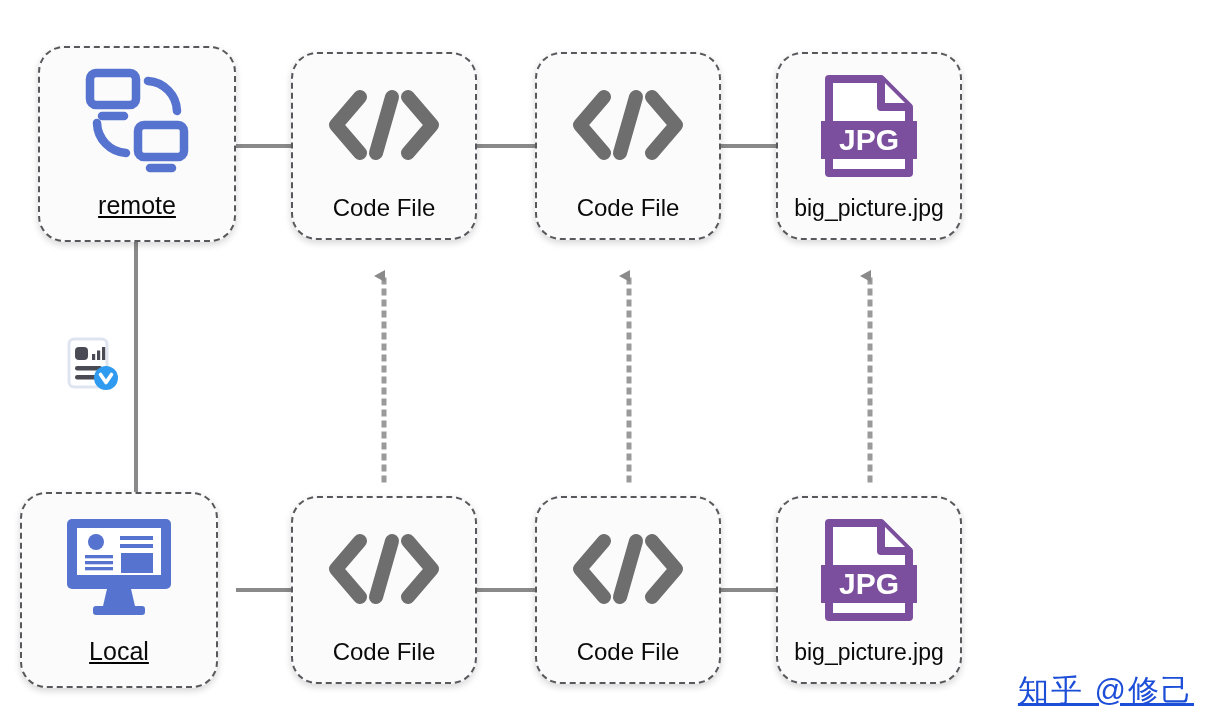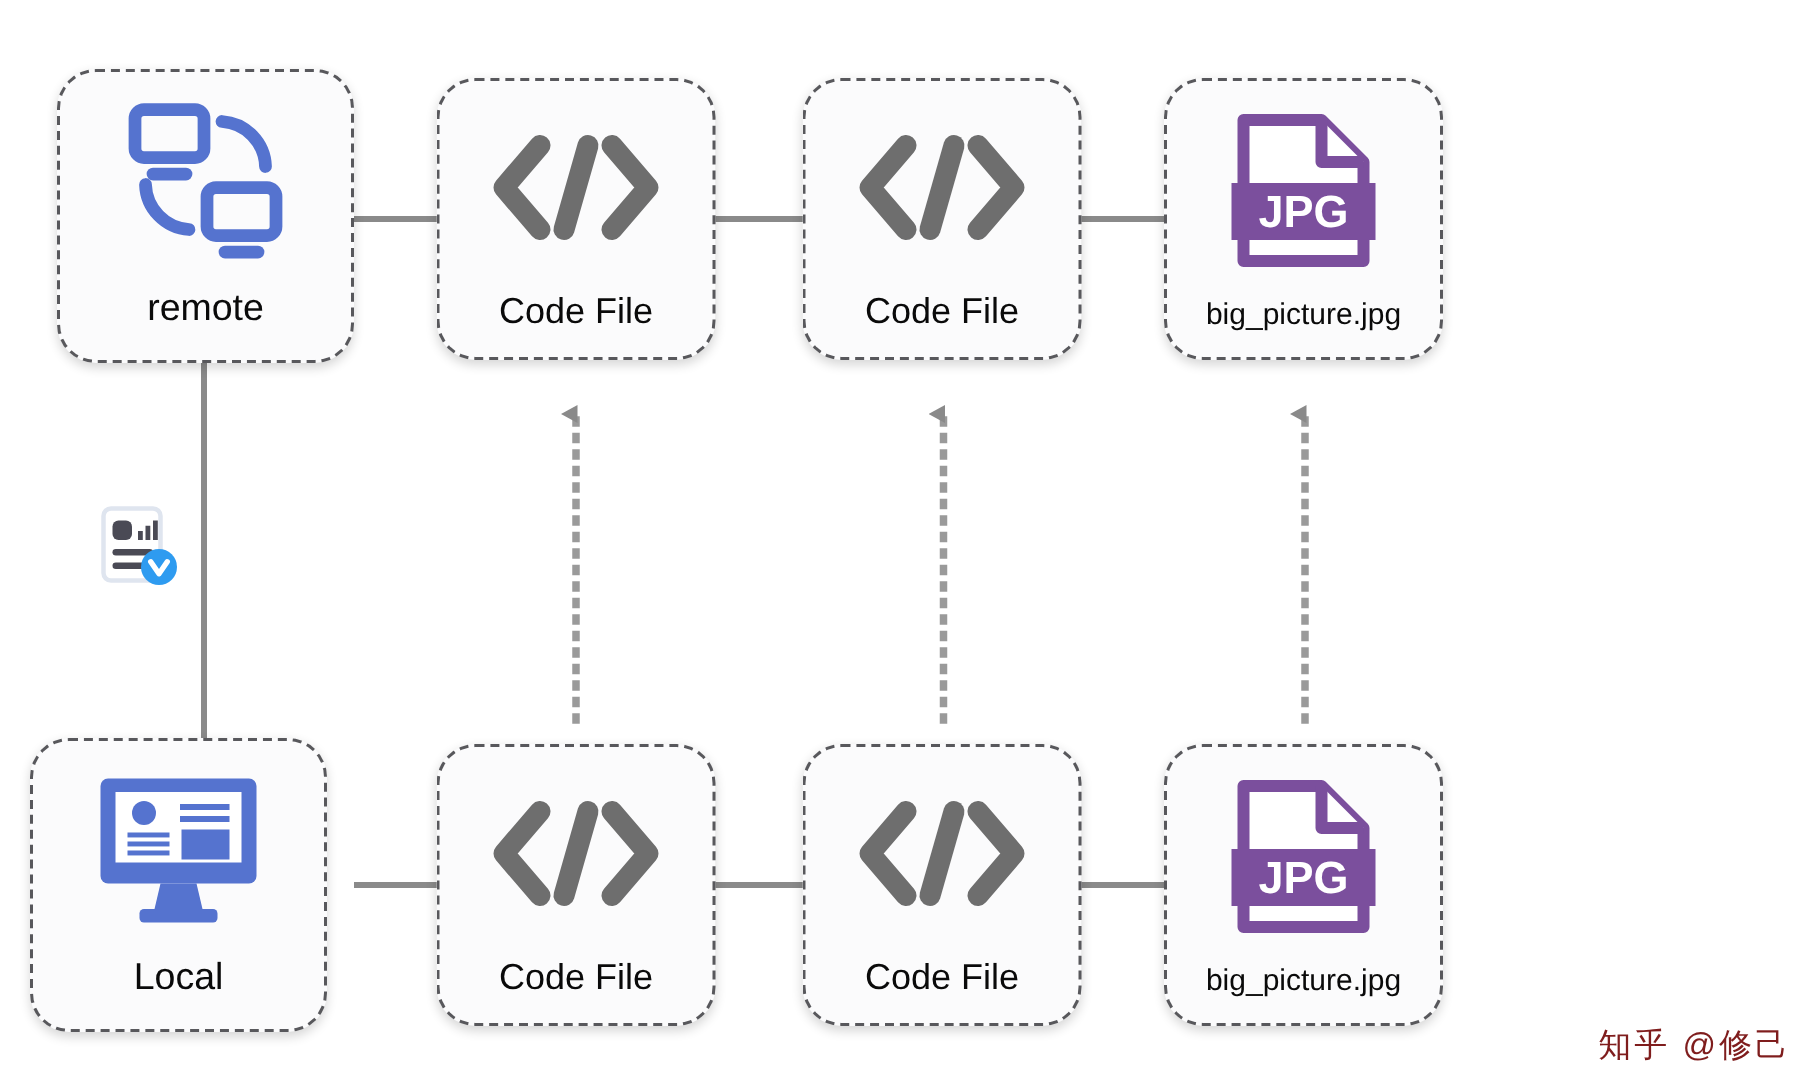--- a/index.html
+++ b/index.html
@@ -51,52 +51,53 @@
     width: 100%;
   }
   .node .label {
     color: #0a0a0a;
     text-align: center;
     white-space: nowrap;
     line-height: 1;
   }
 
   
-  .node-lg { width: 198px; height: 196px; }
+  .node-lg { width: 198px; height: 196px; text-decoration: underline; }
   .node-lg .label { font-size: 25px; padding-bottom: 22px; }
 
   
   .node-md { width: 186px; height: 188px; }
   .node-md .label { font-size: 24px; padding-bottom: 18px; }
-  .node-md.jpg .label { font-size: 20px; }
+  .node-md.jpg .label { font-size: 23px; }
 
   
   #n-remote   { left: 38px;  top: 46px; }
   #n-code-1   { left: 291px; top: 52px; }
   #n-code-2   { left: 535px; top: 52px; }
   #n-jpg-1    { left: 776px; top: 52px; }
   
   #n-local    { left: 20px;  top: 492px; }
   #n-code-3   { left: 291px; top: 496px; }
   #n-code-4   { left: 535px; top: 496px; }
   #n-jpg-2    { left: 776px; top: 496px; }
 
   
   .code-glyph { display: block; }
 
   
   #watermark {
     position: absolute;
     right: 18px;
     bottom: 14px;
-    color: #7f1d1d;
-    font-size: 22px;
+    color: #1d4ed8;
+    font-size: 31px;
     letter-spacing: 2px;
     white-space: nowrap;
     user-select: none;
+    text-decoration: underline;
   }
 
   
   #commit-icon {
     position: absolute;
     left: 64px;
     top: 336px;
     width: 60px;
     height: 62px;
   }

